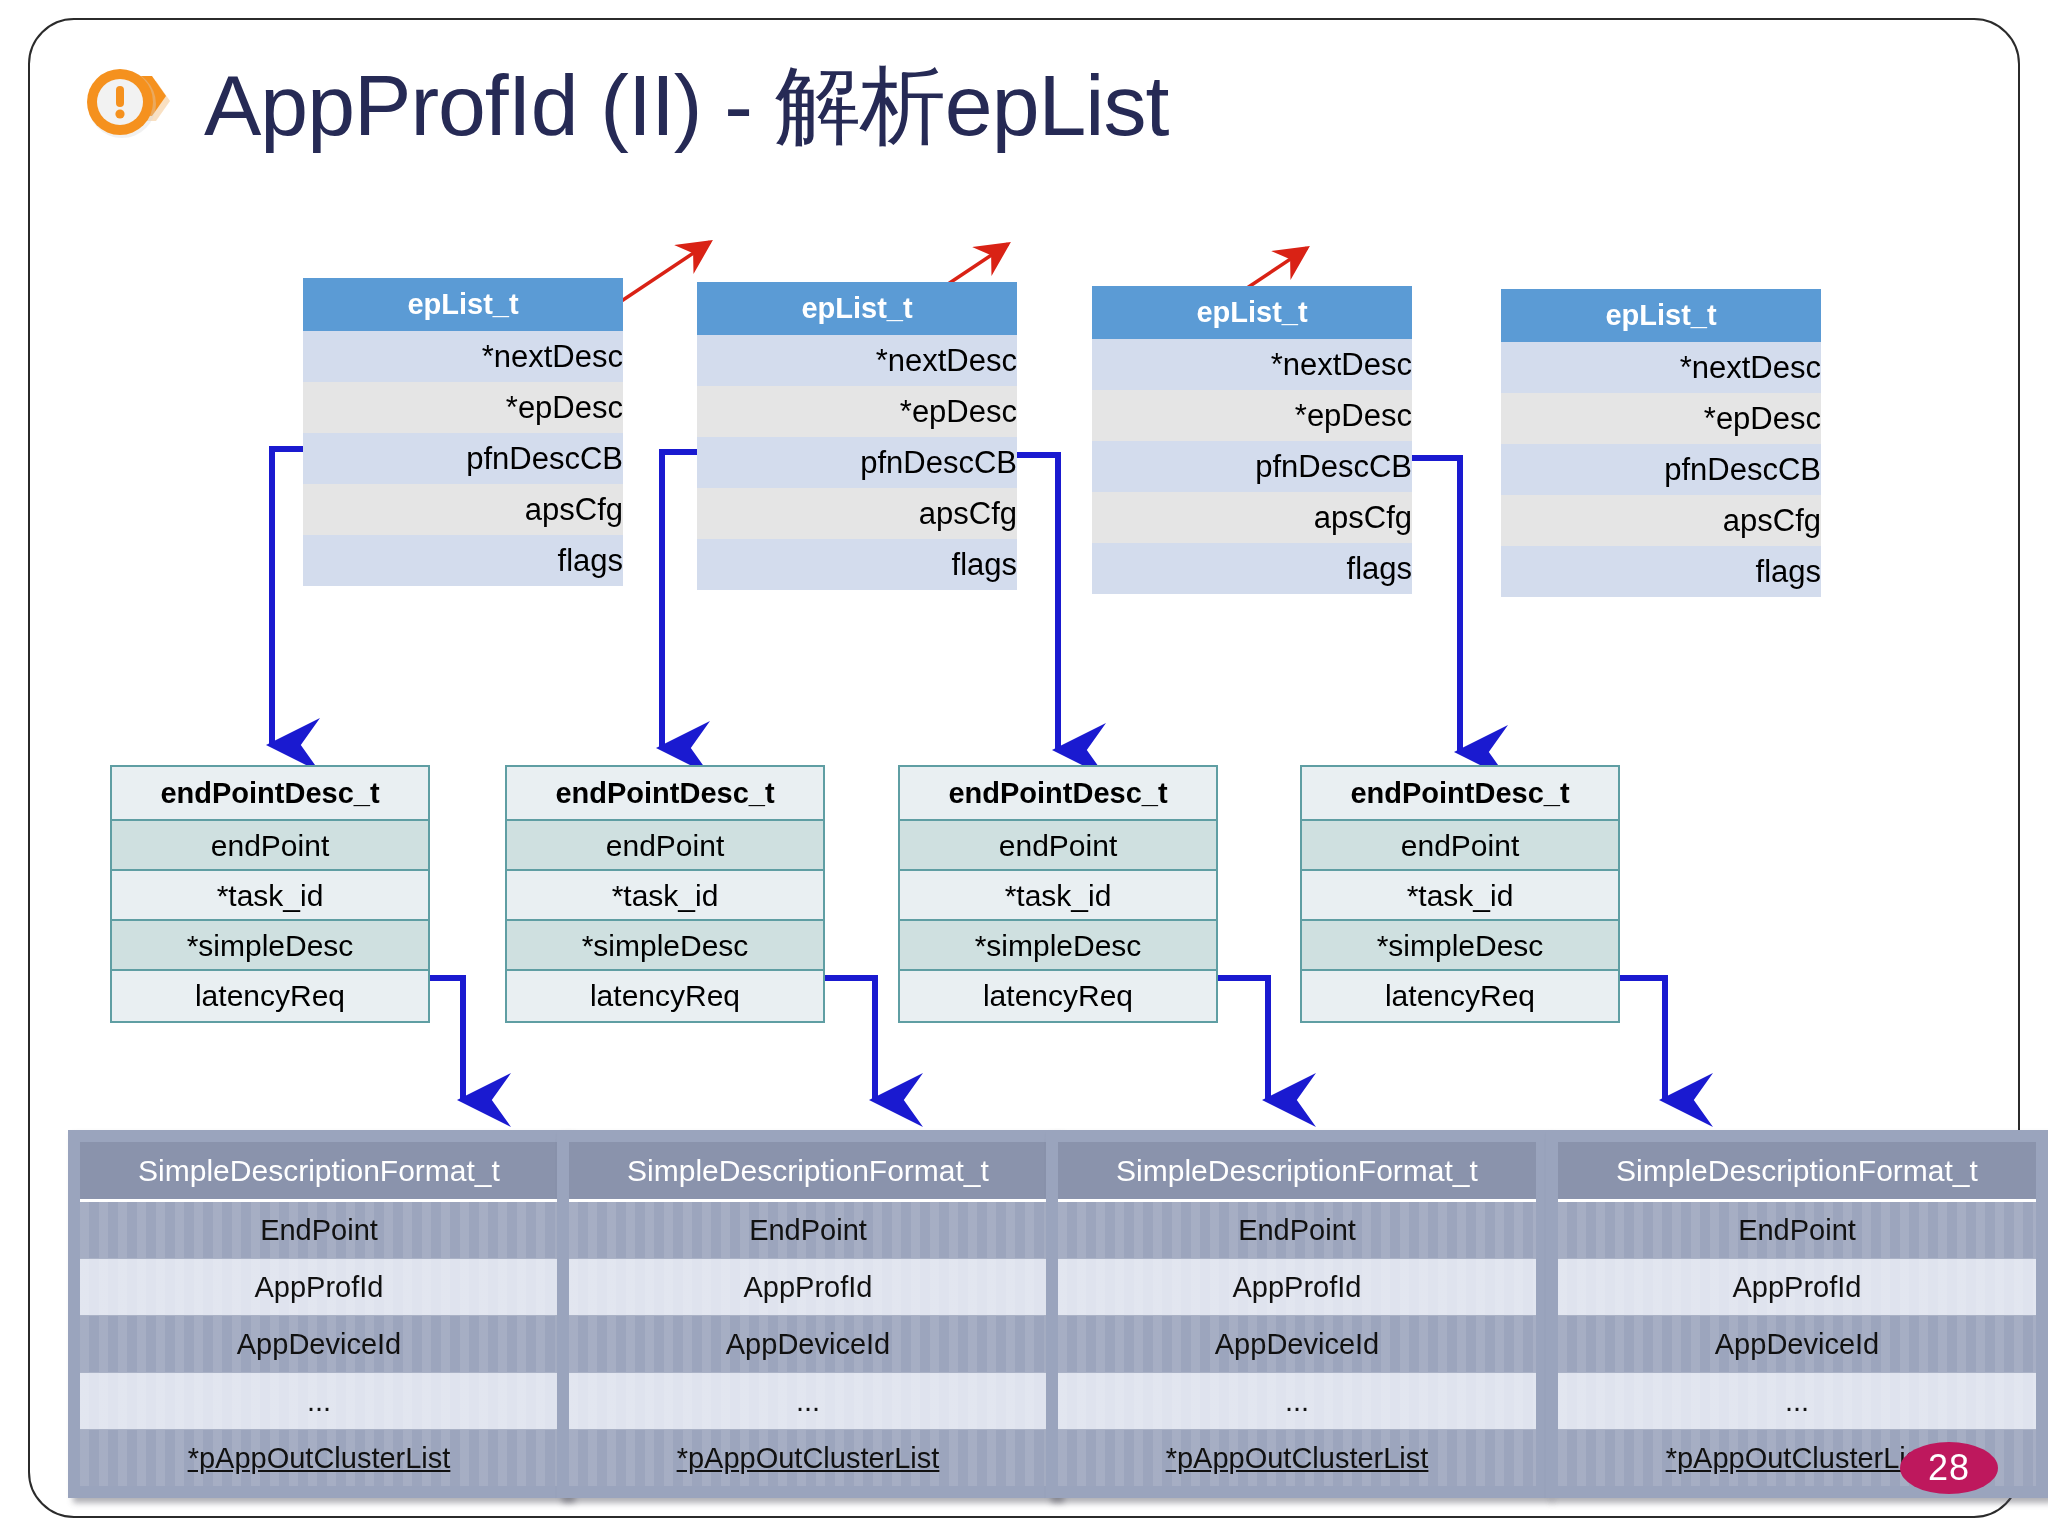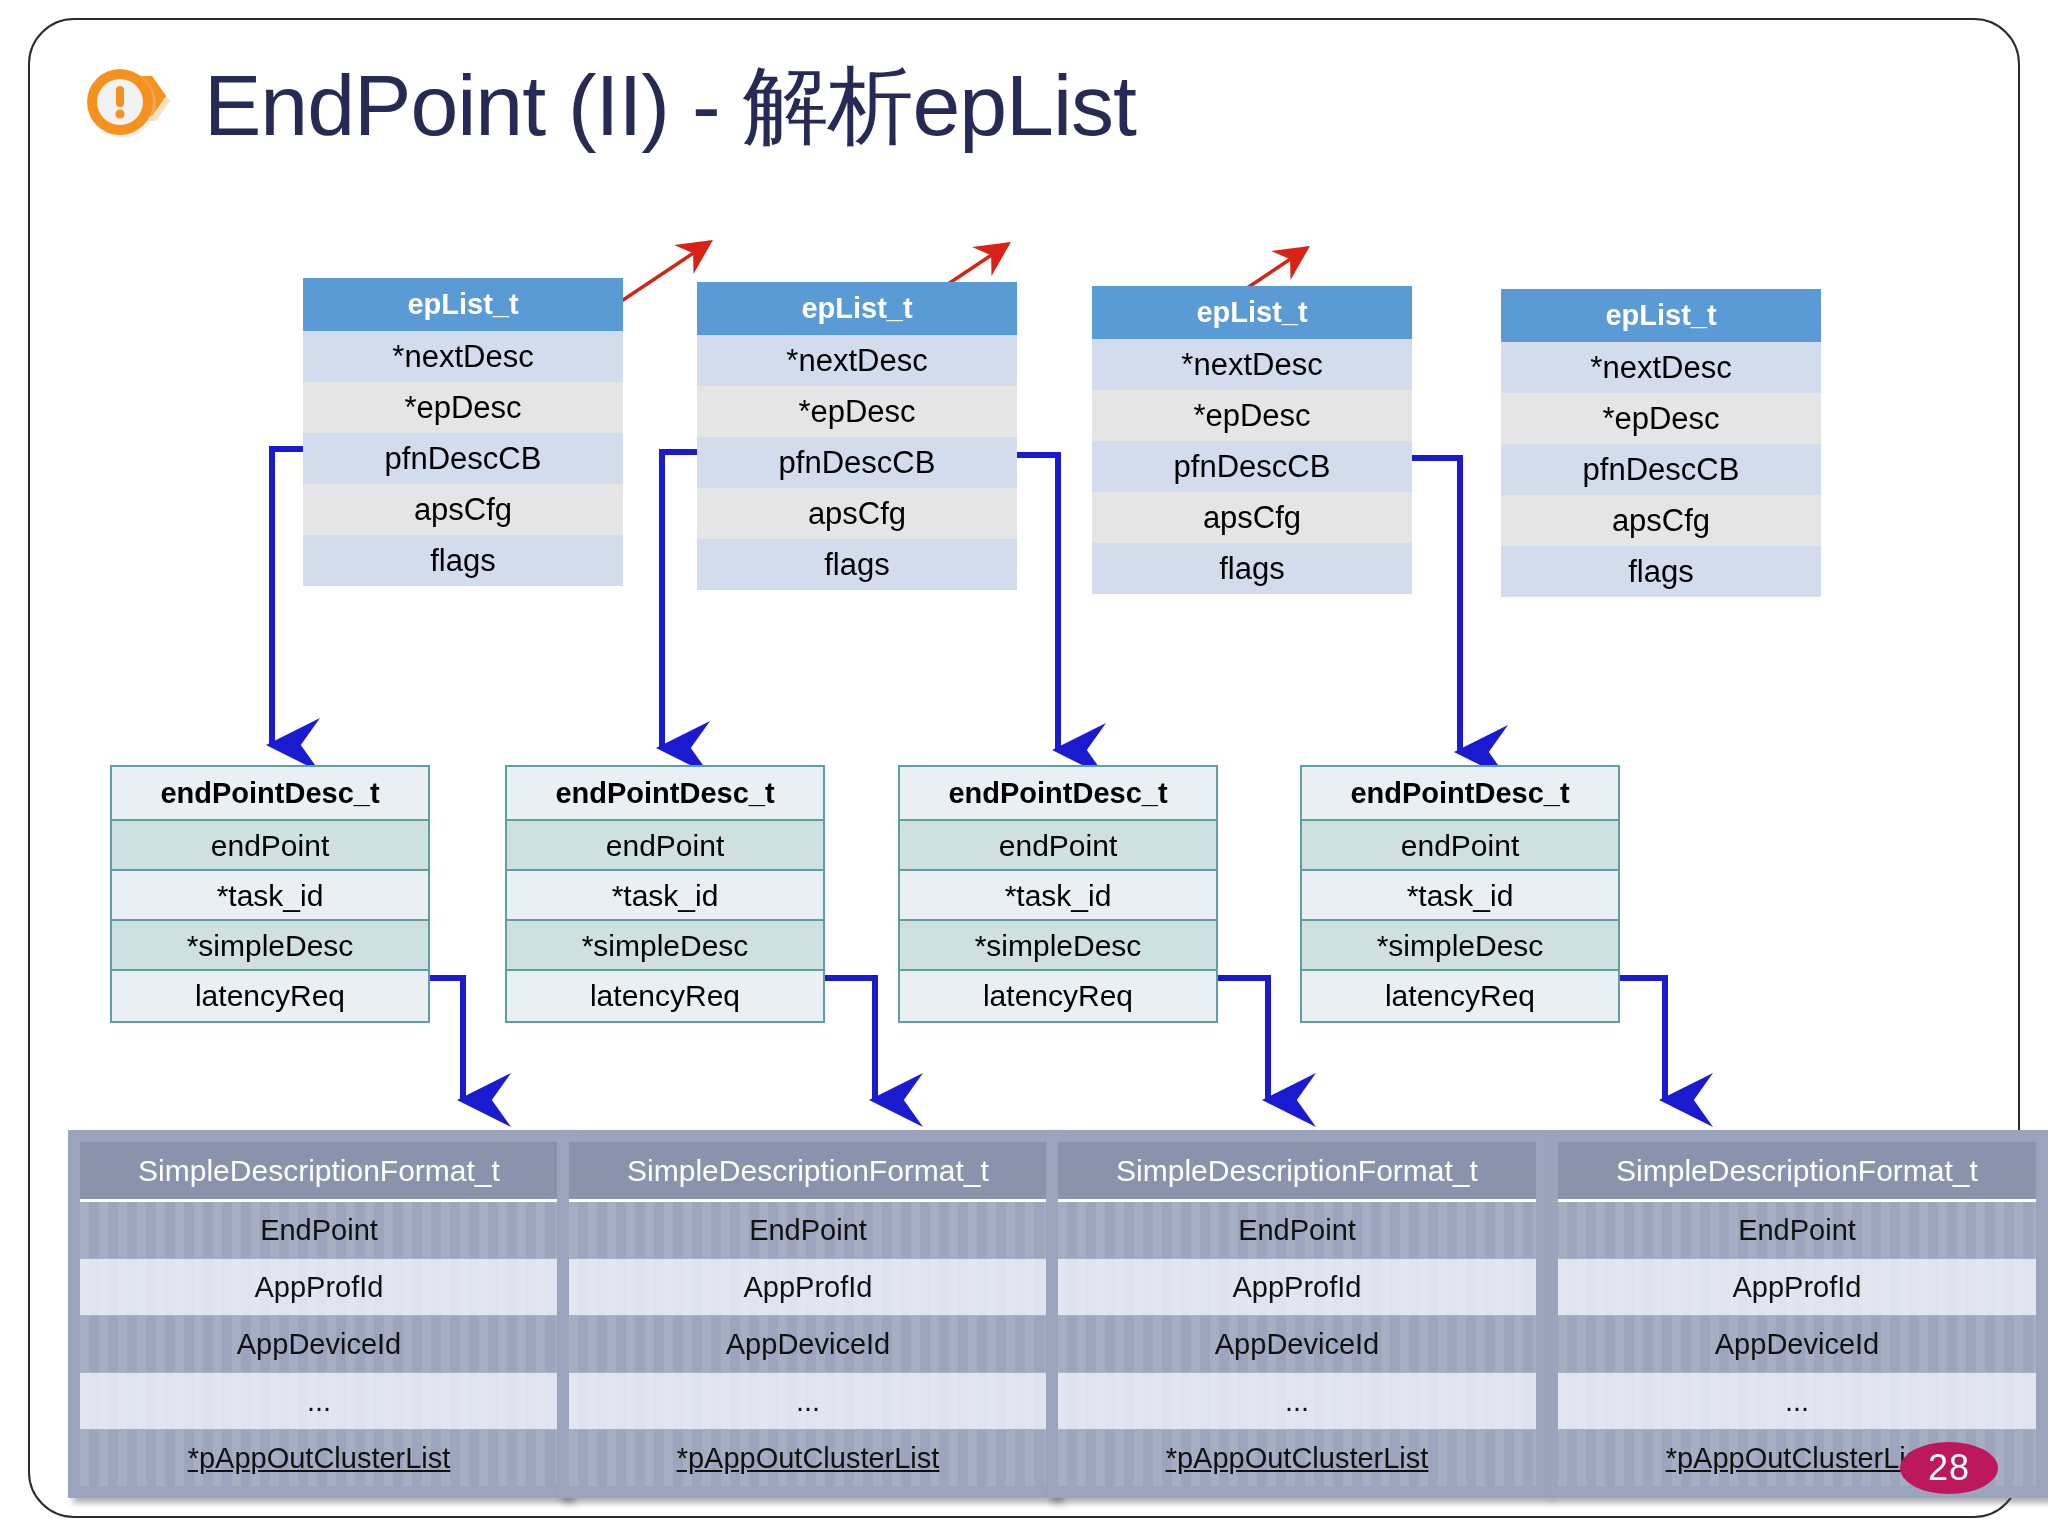--- a/index.html
+++ b/index.html
@@ -24,21 +24,21 @@
   #canvas{position:absolute;left:0;top:0;width:1640px;height:1536px;}
   svg.overlay{position:absolute;left:0;top:0;width:2048px;height:1536px;pointer-events:none;}
 
   
   .eplist{position:absolute;width:320px;}
   .eplist .hdr{
     background:#5b9bd5;color:#ffffff;font-weight:bold;font-size:29px;
     text-align:center;height:53px;line-height:53px;
   }
   .eplist .row{
-    font-size:31px;text-align:center;height:51px;line-height:51px;color:#000;
+    font-size:31px;text-align:right;height:51px;line-height:51px;color:#000;
   }
   .eplist .row.dark{background:#d3dced;}
   .eplist .row.light{background:#e5e5e5;}
 
   
   .epdesc{position:absolute;width:320px;border:2px solid #5f9ea3;box-sizing:border-box;}
   .epdesc .hdr{
     background:#e9eff2;color:#000;font-weight:bold;font-size:29px;
     text-align:center;height:52px;line-height:52px;border-bottom:2px solid #5f9ea3;
   }
@@ -89,21 +89,21 @@
         <path d="M54 16 L74 16 L88 36 L74 56 L54 56 Z" fill="#e8820c" opacity=".25"></path>
       </g>
       <path d="M52 14 L72 14 L86 34 L72 54 L52 54 Z" fill="#f5911e"></path>
       <circle cx="42" cy="42" r="34" fill="#d8d8d8" opacity=".35"></circle>
       <circle cx="40" cy="40" r="33" fill="#f5911e"></circle>
       <circle cx="40" cy="40" r="23" fill="#f2f2f2"></circle>
       <rect x="36" y="24" width="8" height="21" rx="4" fill="#f5911e"></rect>
       <circle cx="40" cy="52" r="4.6" fill="#f5911e"></circle>
     </svg>
   </div>
-  <div id="title-text">EndPoint (II) - 解析epList</div>
+  <div id="title-text">AppProfId (II) - 解析epList</div>
 </div>
 
 <div id="canvas">
 
   <svg class="overlay">
     <defs>
       <marker id="blueArrow" markerWidth="11" markerHeight="11" refX="5" refY="8" orient="auto">
         <path d="M0.5,0 L5,9 L9.5,0 L5,3.2 Z" fill="#1a1ad0"></path>
       </marker>
       <marker id="redArrow" markerWidth="12" markerHeight="12" refX="9" refY="5" orient="auto">

